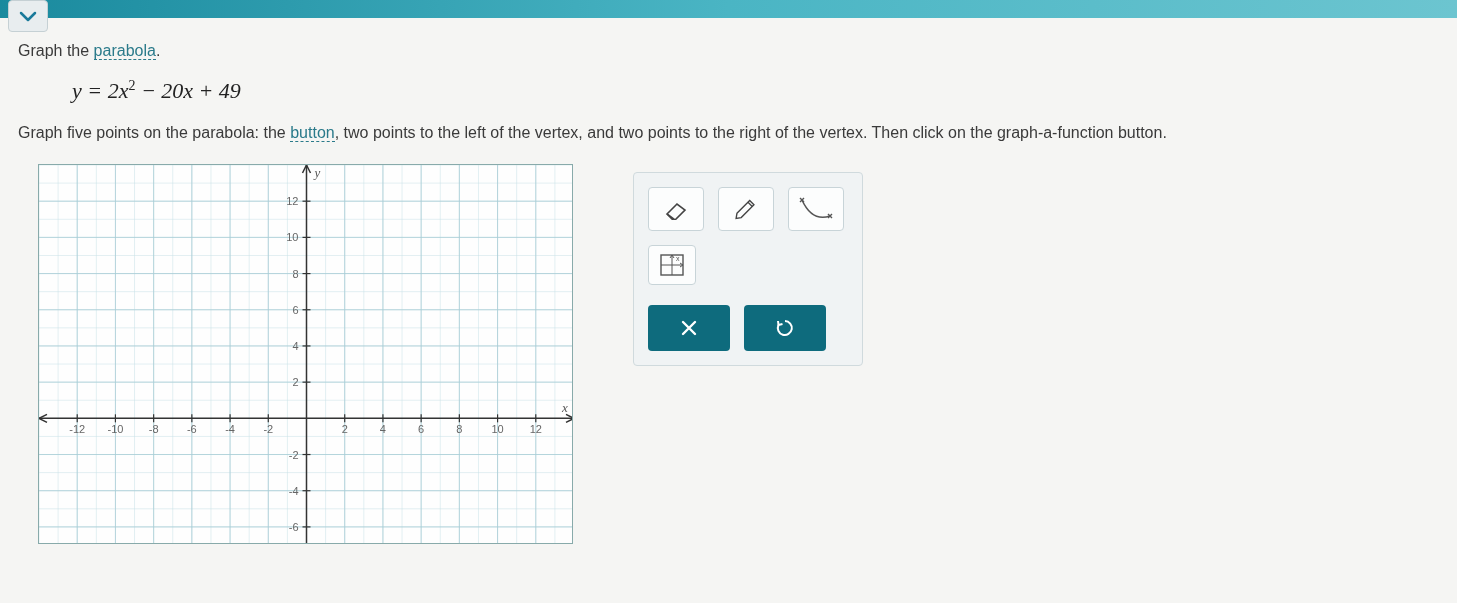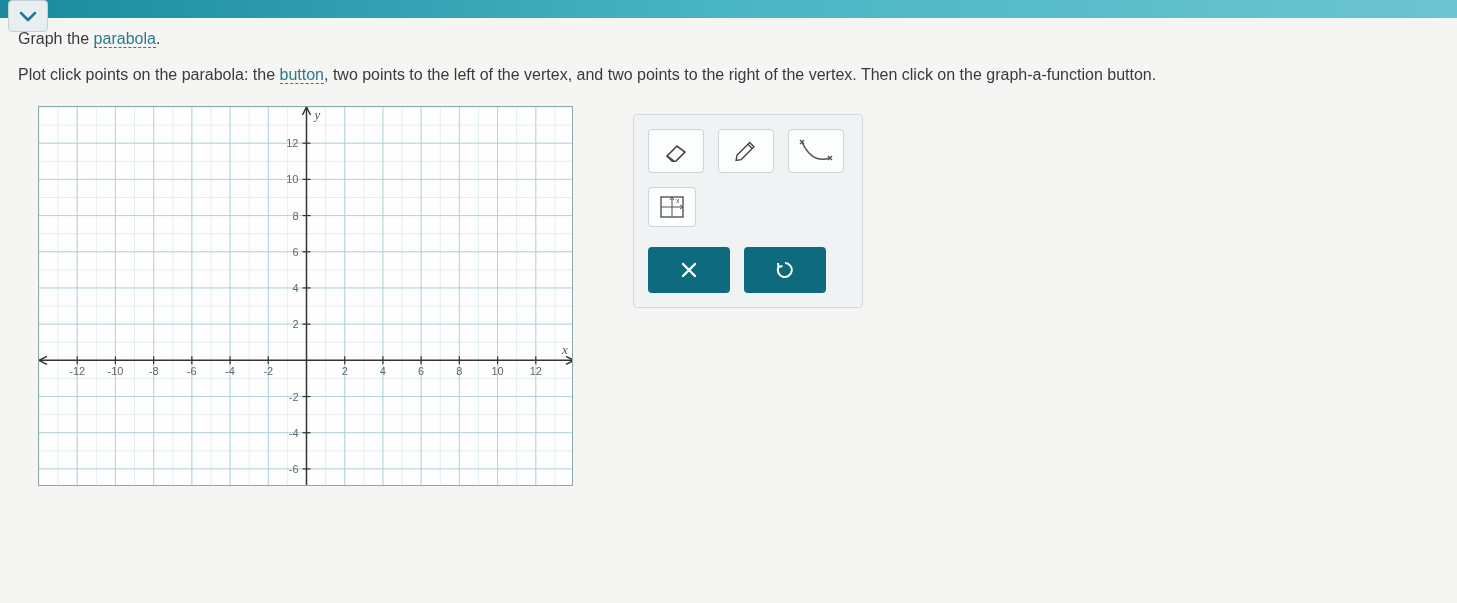--- a/index.html
+++ b/index.html
@@ -25,21 +25,21 @@
       background: #e8edef;
       border: 1px solid #c5d0d4;
       border-radius: 4px;
       display: flex;
       align-items: center;
       justify-content: center;
       cursor: pointer;
       z-index: 10;
     }
     .content {
-      padding: 12px 18px 0 18px;
+      padding: 24px 18px 0 18px;
       color: #333;
     }
     .instruction-line {
       font-size: 16px;
       color: #3a3a3a;
       margin-bottom: 18px;
     }
     .keyword {
       color: #2a7a8a;
       border-bottom: 1px dashed #2a7a8a;
@@ -131,23 +131,26 @@
   <svg width="18" height="12" viewBox="0 0 18 12">
     <path d="M2 3 L9 10 L16 3" stroke="#1a7a9a" stroke-width="2.5" fill="none" stroke-linecap="round" stroke-linejoin="round"></path>
   </svg>
 </div>
 
 <div class="content">
   <p class="instruction-line">
     <span>Graph the </span><span class="keyword">parabola</span><span>.</span>
   </p>
 
+  <p class="equation">
+    <span>y</span><span> = </span><span>2</span><span>x</span><span class="sup">2</span><span> − 20</span><span>x</span><span> + 49</span>
+  </p>
 
   <p class="instruction-line">
-    <span>Plot click points on the parabola: the </span><span class="keyword">button</span><span>, two points to the left of the vertex, and two points to the right of the vertex. Then click on the graph-a-function button.</span>
+    <span>Graph five points on the parabola: the </span><span class="keyword">button</span><span>, two points to the left of the vertex, and two points to the right of the vertex. Then click on the graph-a-function button.</span>
   </p>
 
   <div class="workspace">
 
     <div class="graph-box">
       <svg class="graph-svg" id="graph-svg" width="535" height="380">
           <line x1="0" y1="0" x2="0" y2="380" stroke="#c7e0e6" stroke-width="0.5"></line>
           <line x1="19.107142857142858" y1="0" x2="19.107142857142858" y2="380" stroke="#c7e0e6" stroke-width="0.5"></line>
           <line x1="38.214285714285715" y1="0" x2="38.214285714285715" y2="380" stroke="#c7e0e6" stroke-width="0.5"></line>
           <line x1="57.32142857142857" y1="0" x2="57.32142857142857" y2="380" stroke="#c7e0e6" stroke-width="0.5"></line>

